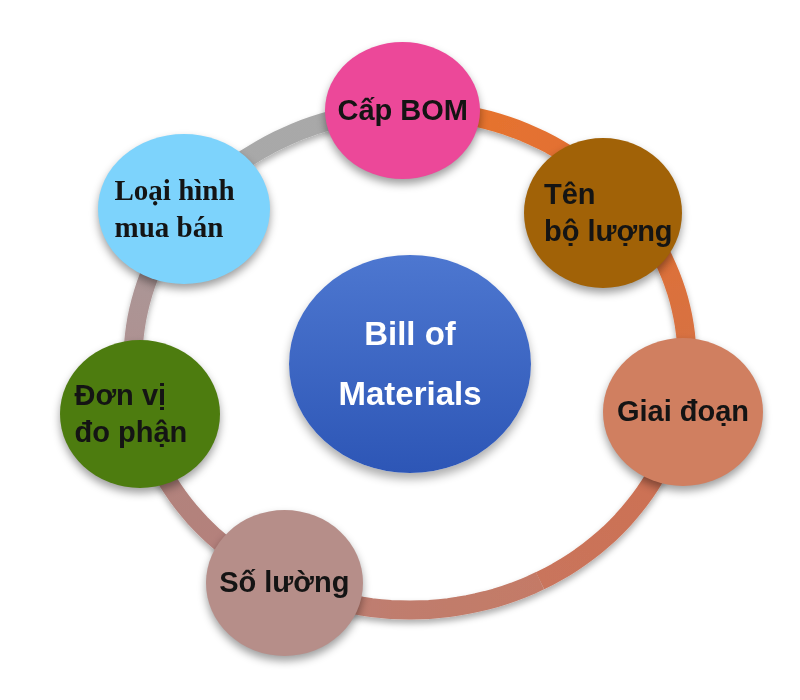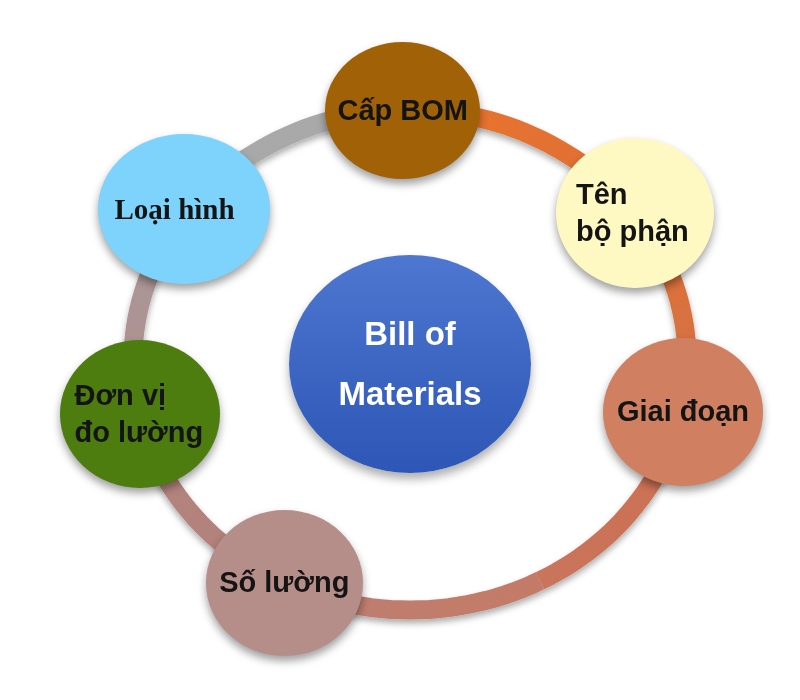--- a/index.html
+++ b/index.html
@@ -91,43 +91,44 @@
         <path d="M139.6 414.1L137.6 405.6L136.0 397.0L134.8 388.3L133.9 379.6L133.3 370.9L133.0 362.2L133.1 353.5L133.5 344.7L134.3 336.0L135.4 327.4L136.8 318.7L138.6 310.2L140.7 301.6L143.1 293.2L145.8 284.8L148.9 276.5L152.3 268.4L156.0 260.3L160.0 252.4L164.3 244.6L168.9 236.9L173.8 229.4L179.0 222.0L184.5 214.8" fill="none" stroke="url(#segGrad5)" stroke-width="19"></path>
         <path d="M184.5 214.8L190.2 207.8L196.3 201.0L202.5 194.3L209.1 187.9L215.8 181.7L222.9 175.7L230.1 169.9L237.6 164.3L245.2 159.0L253.1 154.0L261.2 149.2L269.4 144.6L277.8 140.3L286.4 136.3L295.1 132.5L304.0 129.0L313.0 125.8L322.1 122.9L331.3 120.3L340.6 118.0L350.0 115.9L359.5 114.2L369.1 112.7L378.6 111.6L388.3 110.8L397.9 110.2L402.7 110.1" fill="none" stroke="url(#segGrad6)" stroke-width="19"></path>
       </g>
   </svg>
 
   <div class="center-node" style="left: 289px; top: 255px; width: 242px; height: 218px; background: linear-gradient(rgb(77, 119, 208), rgb(45, 86, 182)); color: rgb(255, 255, 255); gap: 16px;">
     <span>Bill of</span>
     <span>Materials</span>
   </div>
 
-  <div class="node" style="left: 325.249px; top: 41.5857px; width: 155px; height: 137px; background: #a16207;">
+  <div class="node" style="left: 325.249px; top: 41.5857px; width: 155px; height: 137px; background: #ec4899;">
     <span>Cấp BOM</span>
 
   </div>
 
-  <div class="node align-left" style="left: 556px; top: 138.054px; width: 158px; height: 150px; background: #fef9c3; padding-left: 20px;">
+  <div class="node align-left" style="left: 524px; top: 138.054px; width: 158px; height: 150px; background: #a16207; padding-left: 20px;">
     <span>Tên</span>
-    <span>bộ phận</span>
+    <span>bộ lượng</span>
   </div>
 
   <div class="node" style="left: 603px; top: 337.978px; width: 160px; height: 148px; background: rgb(208, 127, 96);">
     <span>Giai đoạn</span>
 
   </div>
 
 
   <div class="node" style="left: 205.745px; top: 509.752px; width: 157px; height: 146px; background: rgb(182, 142, 137);">
     <span>Số lường</span>
 
   </div>
 
   <div class="node align-left" style="left: 59.566px; top: 340.11px; width: 160px; height: 148px; background: #4d7c0f; padding-left: 15px;">
     <span>Đơn vị</span>
-    <span>đo lường</span>
+    <span>đo phận</span>
   </div>
 
   <div class="node align-left" style="left: 98.49px; top: 134px; width: 172px; height: 150px; background: #7dd3fc; padding-left: 16px; font-family: Liberation Serif, serif;">
     <span>Loại hình</span>
+    <span>mua bán</span>
   </div>
 
 </div>
 
 </body></html>

